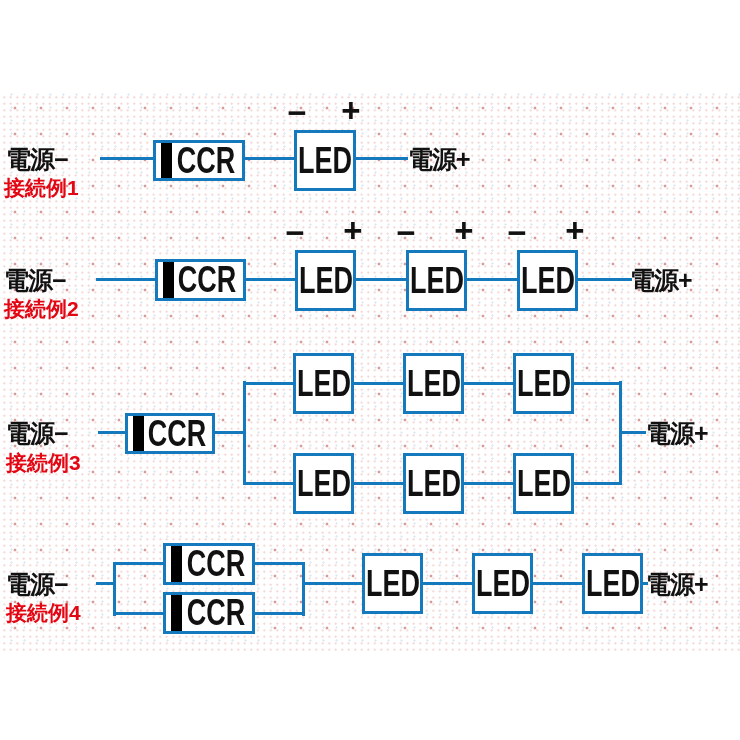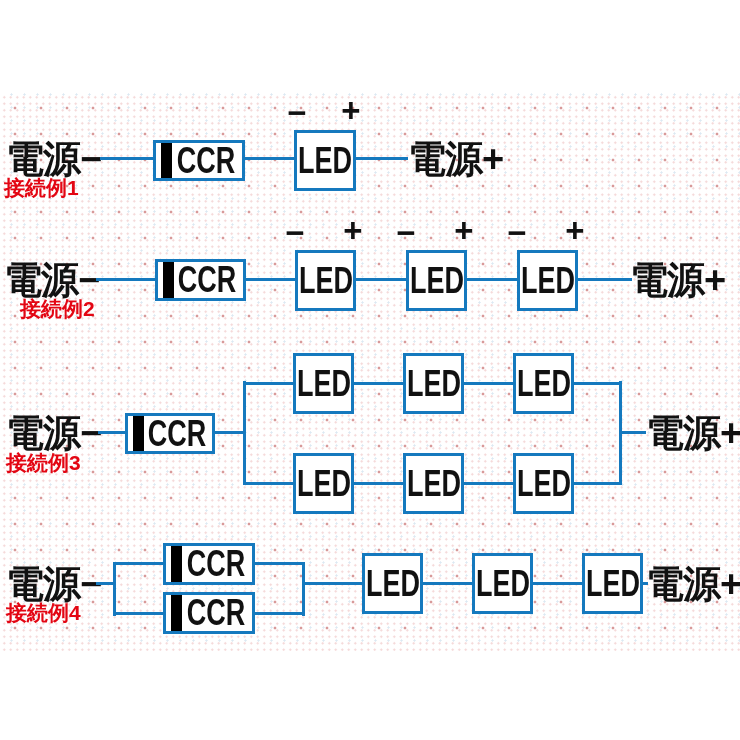--- a/index.html
+++ b/index.html
@@ -23,21 +23,21 @@
     background:#fff;display:flex;align-items:center;justify-content:center;
   }
   .box .lbl{
     font-weight:bold;color:var(--ink);font-size:36px;line-height:1;
     transform:scaleX(.75);transform-origin:center;white-space:nowrap;
   }
   .ccr{padding-left:13px;}
   .ccr-bar{position:absolute;left:5px;top:0;bottom:0;width:11px;background:#000;}
   .plabel{
     position:absolute;font-weight:bold;color:var(--ink);
-    font-size:38px;line-height:34px;white-space:nowrap;letter-spacing:-1px;
+    font-size:25px;line-height:34px;white-space:nowrap;letter-spacing:-1px;
   }
   .elabel{
     position:absolute;font-weight:bold;color:var(--red);
     font-size:21px;line-height:21px;white-space:nowrap;
   }
   .mark{
     position:absolute;width:34px;text-align:center;font-weight:bold;
     color:var(--ink);font-size:33px;line-height:34px;
   }
 </style>
@@ -60,21 +60,21 @@
     <div class="mark" style="left:334px;top:94px">+</div>
     <div class="box" style="left:294px;top:130px;width:62px;height:61px">
       <span class="lbl">LED</span>
     </div>
     <div class="wh" style="left:354px;top:157px;width:54px"></div>
     <div class="plabel" style="left:408px;top:142px">電源+</div>
   </div>
 
   <div>
     <div class="plabel" style="left:4px;top:263px">電源−</div>
-    <div class="elabel" style="left:20px;top:298px">接続例2</div>
+    <div class="elabel" style="left:4px;top:298px">接続例2</div>
     <div class="wh" style="left:96px;top:278px;width:61px"></div>
     <div class="box ccr" style="left:155px;top:259px;width:91px;height:42px">
       <span class="ccr-bar"></span>
       <span class="lbl">CCR</span>
     </div>
     <div class="wh" style="left:244px;top:278px;width:53px"></div>
 
     <div class="mark" style="left:278px;top:216px">−</div>
     <div class="mark" style="left:336px;top:214px">+</div>
     <div class="box" style="left:295px;top:250px;width:61px;height:61px">

